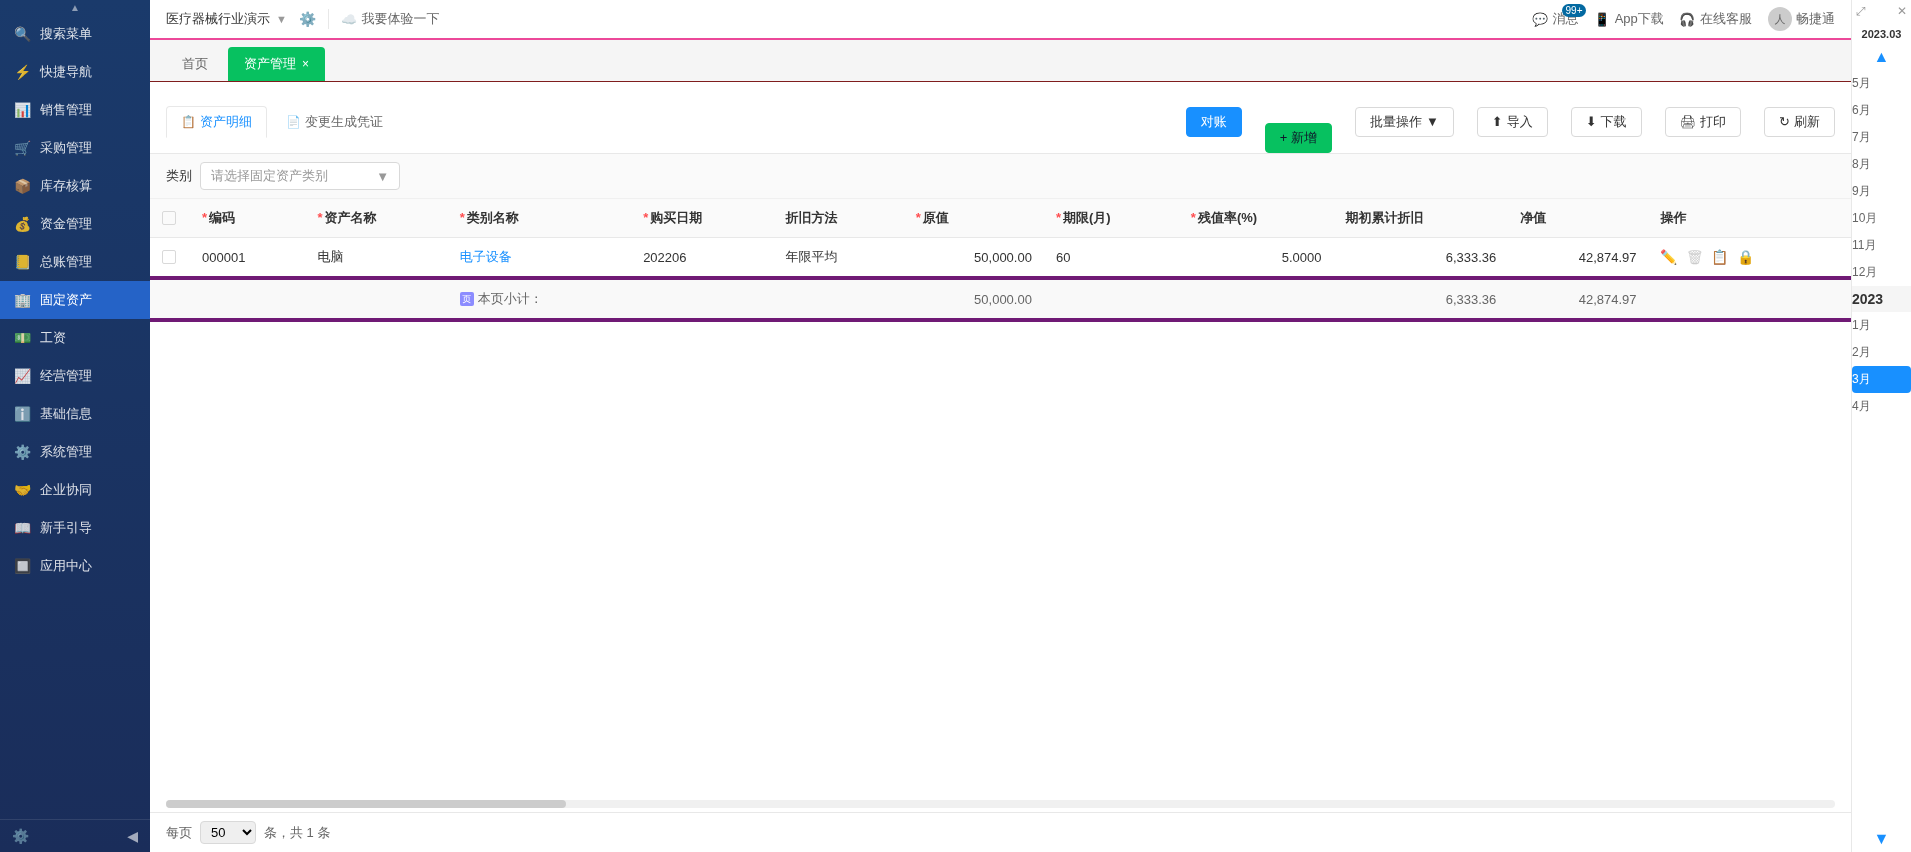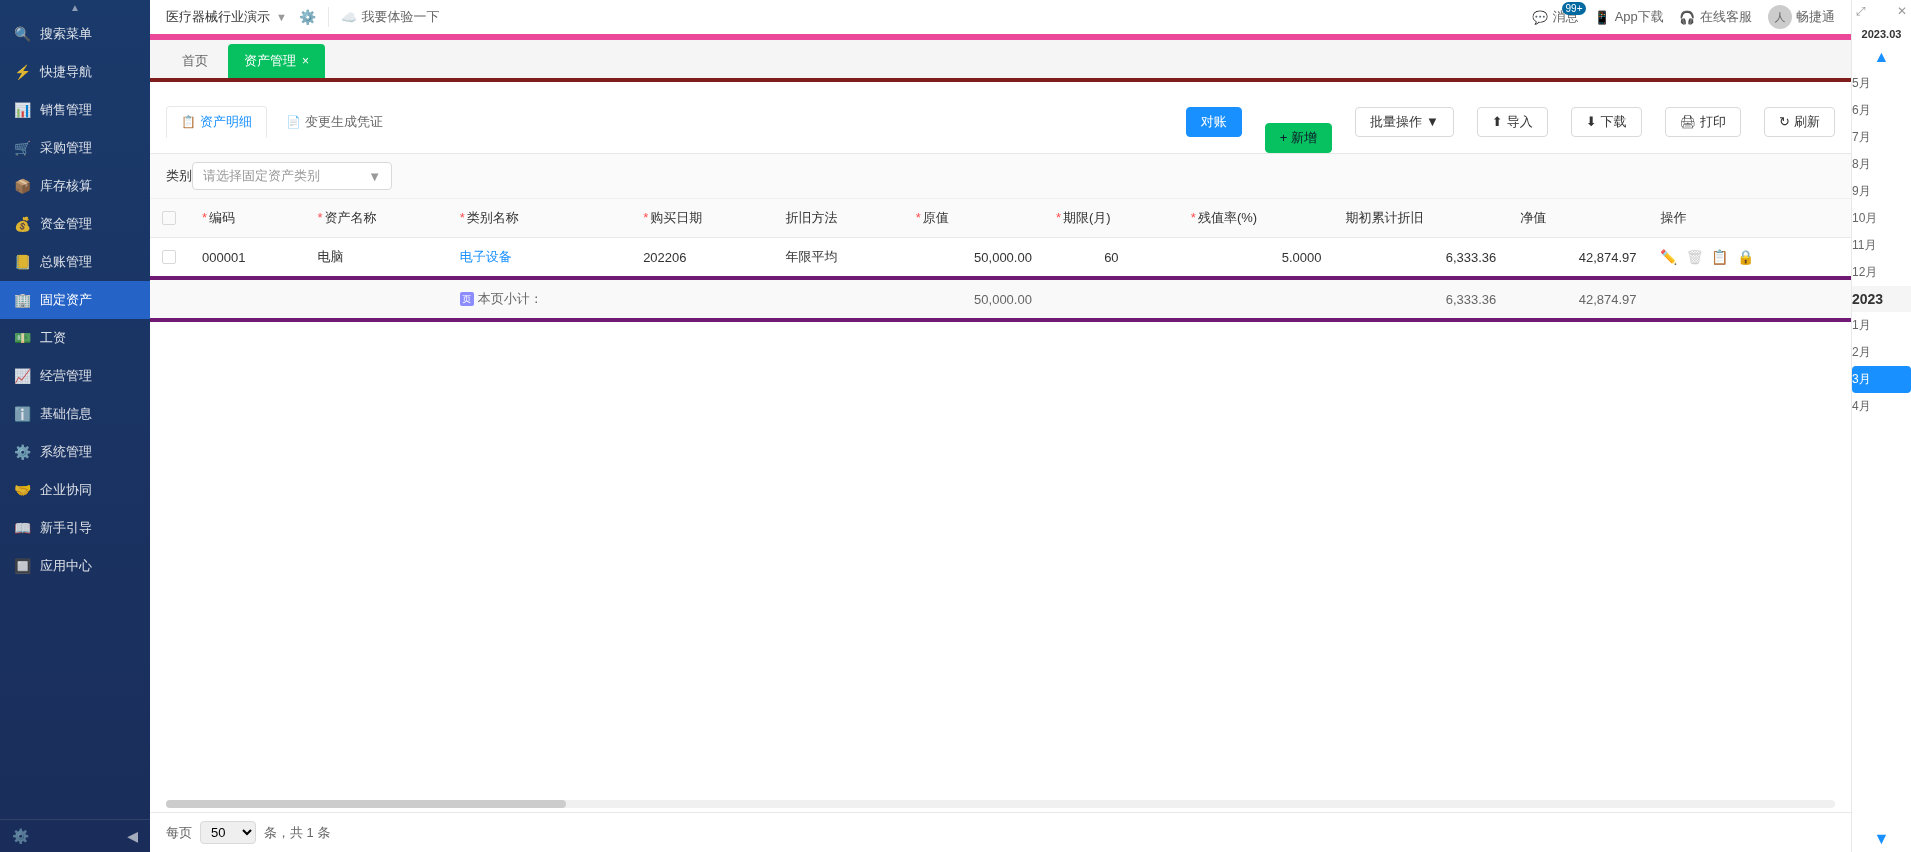--- a/index.html
+++ b/index.html
@@ -64,21 +64,21 @@
     }
 
     
     .topbar {
       height: 40px;
       background: #fff;
       display: flex;
       align-items: center;
       padding: 0 16px;
       gap: 12px;
-      border-bottom: 6px solid #ec4899;
+      border-bottom: 2px solid #ec4899;
       flex-shrink: 0;
     }
     .topbar-title {
       display: flex;
       align-items: center;
       gap: 6px;
       font-size: 13px;
       color: #333;
       cursor: pointer;
     }
@@ -94,21 +94,21 @@
     .user-avatar { width: 24px; height: 24px; background: #ccc; border-radius: 50%; display: flex; align-items: center; justify-content: center; font-size: 11px; color: #666; }
 
     
     .tabbar {
       height: 42px;
       background: #f5f5f5;
       display: flex;
       align-items: flex-end;
       padding: 0 16px;
       gap: 4px;
-      border-bottom: 4px solid #7f1d1d;
+      border-bottom: 1px solid #7f1d1d;
       flex-shrink: 0;
     }
     .tab {
       padding: 8px 16px;
       font-size: 13px;
       cursor: pointer;
       border-radius: 4px 4px 0 0;
       color: #666;
     }
     .tab.active {
@@ -173,20 +173,21 @@
     }
     .btn-primary { background: #1890ff; color: #fff; border-color: #1890ff; }
     .btn-green { background: #07c160; color: #0f172a; border-color: #07c160; margin-top: 33px; }
     .btn-dropdown { display: flex; align-items: center; gap: 4px; }
 
     
     .filter-row {
       display: flex;
       align-items: center;
       padding: 8px 16px;
+      gap: 8px;
       flex-shrink: 0;
       background: #fafafa;
       border-bottom: 1px solid #f0f0f0;
     }
     .filter-label { font-size: 13px; color: #333; }
     .filter-select {
       display: flex;
       align-items: center;
       gap: 4px;
       border: 1px solid #d9d9d9;
@@ -208,21 +209,21 @@
     }
     table {
       width: 100%;
       border-collapse: collapse;
       font-size: 13px;
     }
     thead tr { background: #fafafa; }
     th {
       padding: 10px 12px;
       text-align: left;
-      font-weight: normal;
+      font-weight: bold;
       color: #333;
       border-bottom: 1px solid #e8e8e8;
       white-space: nowrap;
     }
     th .required { color: #ff4d4f; margin-right: 2px; }
     td {
       padding: 10px 12px;
       border-bottom: 4px solid #701a75;
       color: #333;
       white-space: nowrap;
@@ -511,21 +512,21 @@
           <tr class="data-row">
             <td>
               <div class="checkbox"></div>
             </td>
             <td>000001</td>
             <td>电脑</td>
             <td style="color:#1890ff;">电子设备</td>
             <td>202206</td>
             <td>年限平均</td>
             <td style="text-align:right;">50,000.00</td>
-            <td style="text-align:center;">60</td>
+            <td style="text-align:left;">60</td>
             <td style="text-align:right;">5.0000</td>
             <td style="text-align:right;">6,333.36</td>
             <td style="text-align:right;">42,874.97</td>
             <td>
               <div class="op-icons">
                 <span class="op-icon" title="编辑">✏️</span>
                 <span class="op-icon disabled" title="删除">🗑</span>
                 <span class="op-icon" title="复制">📋</span>
                 <span class="op-icon" title="锁定">🔒</span>
               </div>

